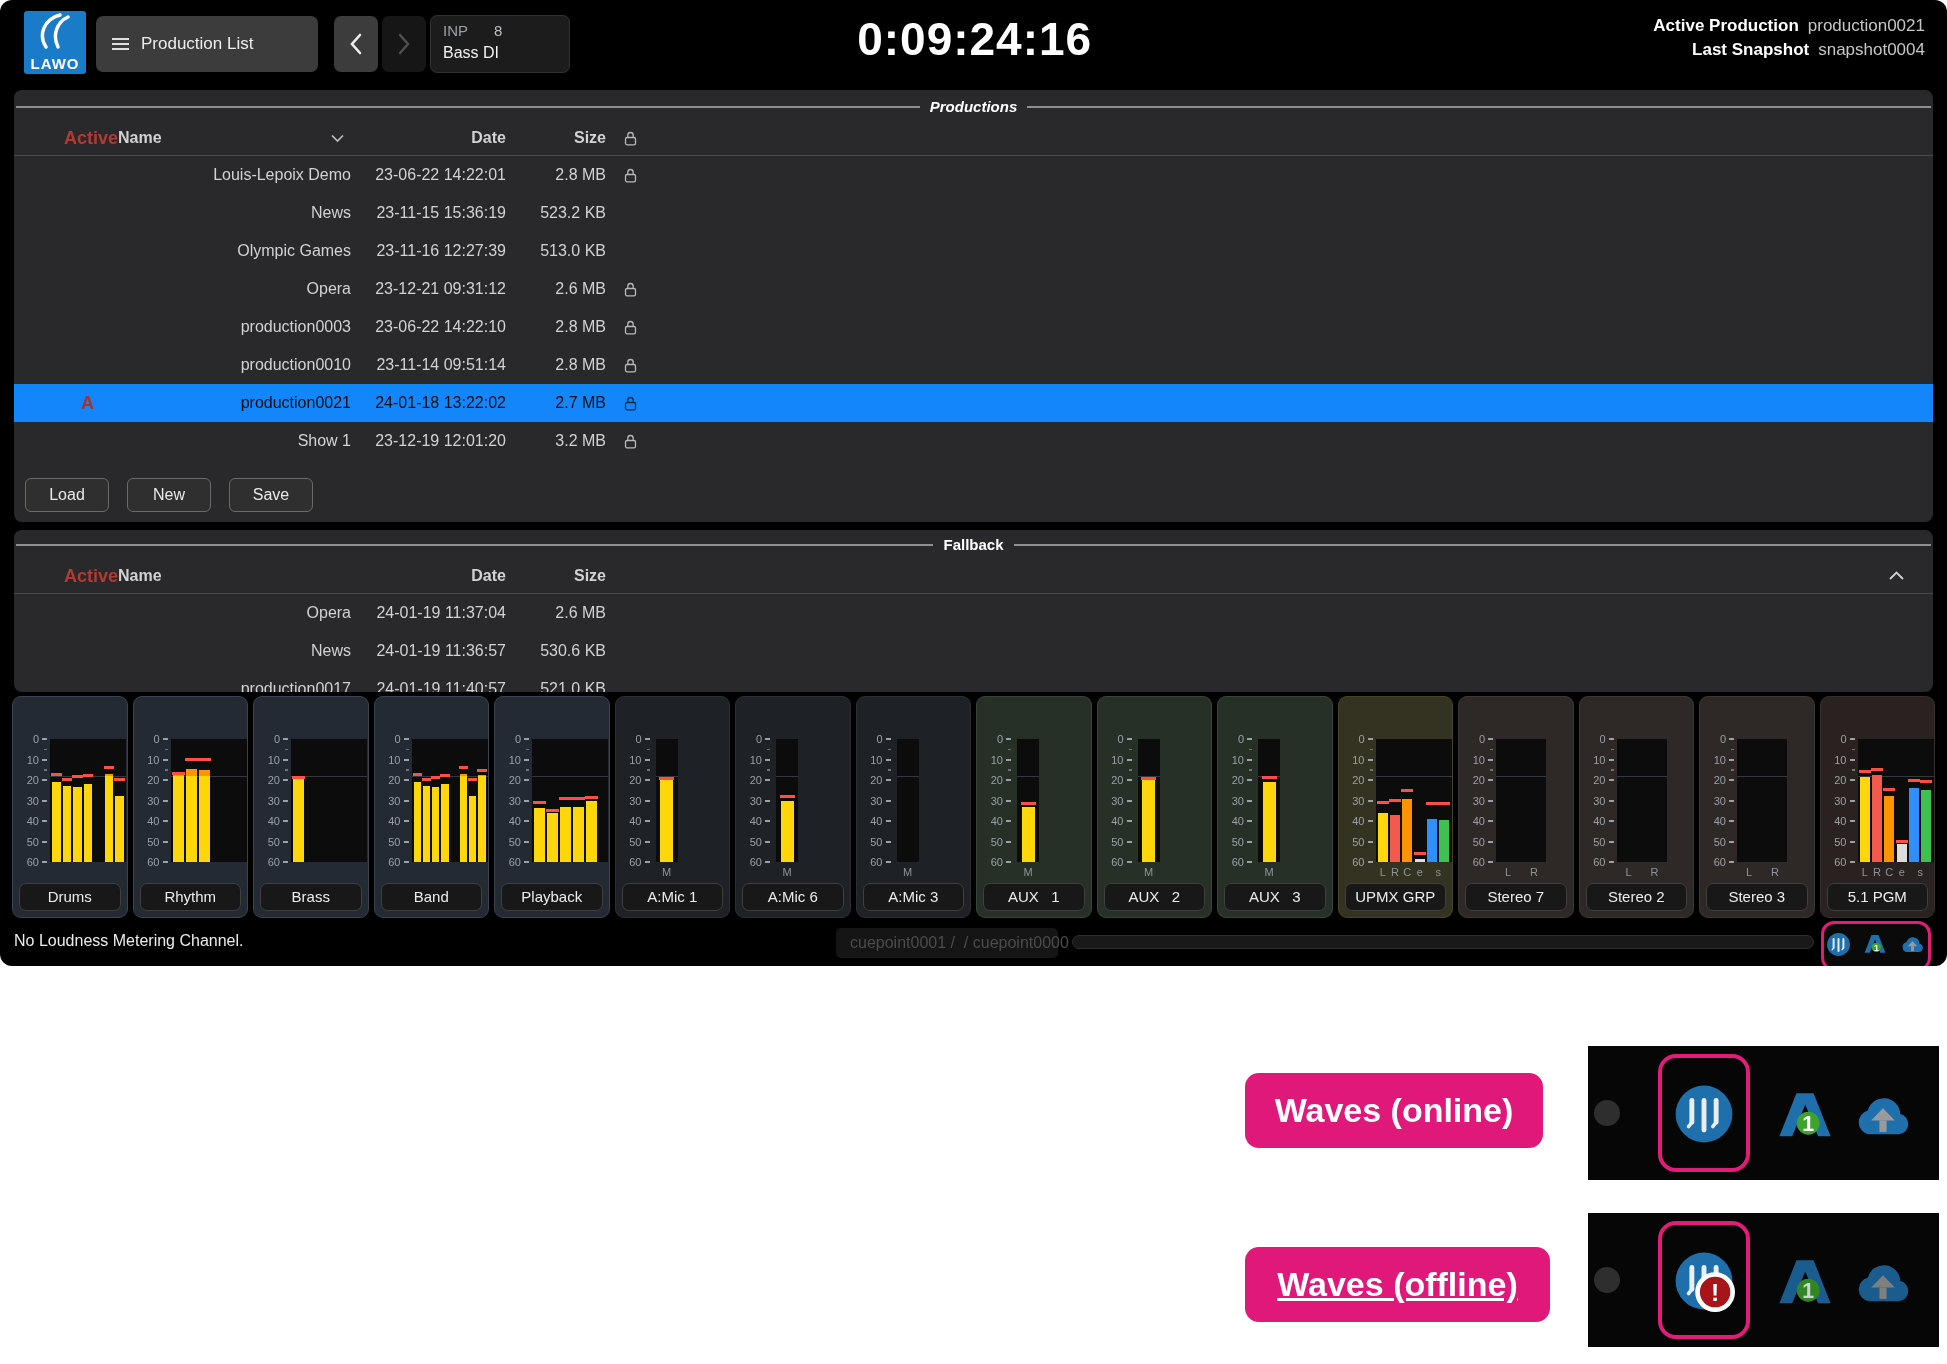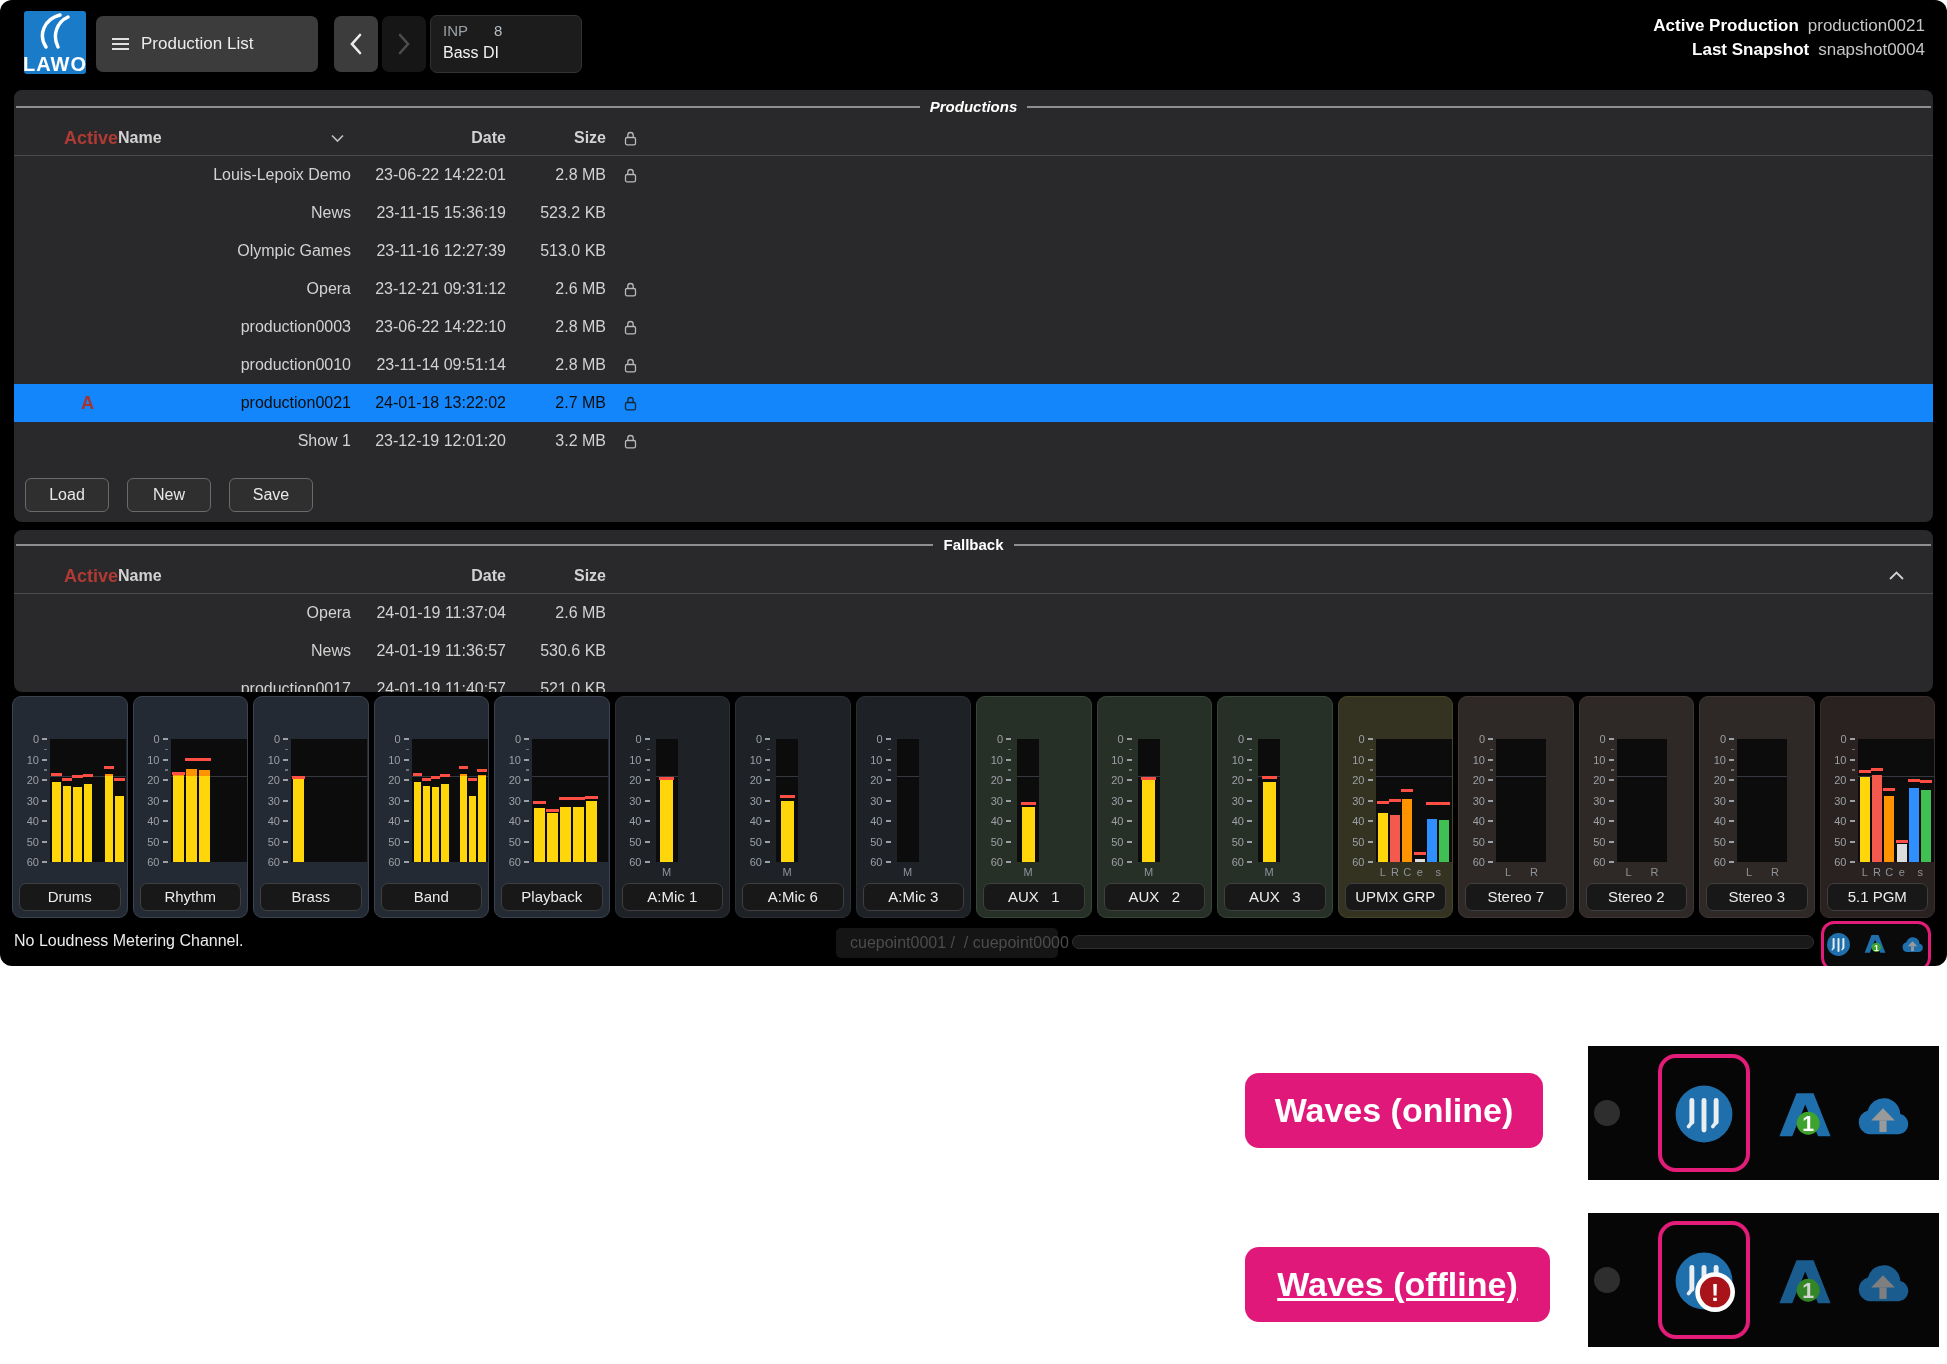--- a/index.html
+++ b/index.html
@@ -3,28 +3,28 @@
 <meta charset="utf-8">
 <style>
   html,body{margin:0;padding:0;background:#ffffff;}
   .page{position:relative;width:1947px;height:1364px;background:#fff;font-family:"Liberation Sans","DejaVu Sans",sans-serif;overflow:hidden;}
   .app{position:absolute;left:0;top:0;width:1947px;height:966px;background:#000;border-radius:12px;overflow:hidden;}
 
   
   .topbar{position:absolute;left:0;top:0;width:100%;height:88px;}
   .logo{position:absolute;left:24px;top:11px;width:62px;height:63px;background:#1a7cc9;border-radius:3px;display:flex;flex-direction:column;align-items:center;justify-content:flex-end;overflow:hidden;}
   .logo svg{position:absolute;top:2px;left:6px;}
-  .logo .logo-text{position:relative;color:#fff;font-weight:bold;font-size:20px;letter-spacing:1px;line-height:20px;}
+  .logo .logo-text{position:relative;color:#fff;font-weight:bold;font-size:15px;letter-spacing:1px;line-height:20px;}
   .plist-btn{position:absolute;left:96px;top:16px;width:222px;height:56px;background:#3c3c3c;border:none;border-radius:7px;display:flex;align-items:center;gap:12px;padding:0 0 0 16px;color:#ececec;font-size:17px;font-family:inherit;cursor:pointer;}
   .burger{display:flex;flex-direction:column;gap:3px;}
   .burger i{display:block;width:17px;height:2px;background:#e0e0e0;}
   .nav-btn{position:absolute;top:16px;width:44px;height:56px;border:none;border-radius:7px;display:flex;align-items:center;justify-content:center;cursor:pointer;}
   .nav-back{left:334px;background:#3c3c3c;}
   .nav-fwd{left:382px;background:#161616;}
-  .inp-box{position:absolute;left:430px;top:15px;width:152px;height:58px;background:#1c1c1c;border:1px solid #323232;border-radius:7px;padding:6px 12px;box-sizing:border-box;}
+  .inp-box{position:absolute;left:430px;top:15px;width:140px;height:58px;background:#1c1c1c;border:1px solid #323232;border-radius:7px;padding:6px 12px;box-sizing:border-box;}
   .inp-line1{display:flex;gap:26px;font-size:15px;color:#9aa0a6;}
   .inp-line1 .inp-num{color:#b9bec4;}
   .inp-line2{margin-top:5px;font-size:16px;color:#f2f2f2;}
   .timecode{position:absolute;left:50%;top:12px;transform:translateX(-49.5%);font-size:46px;font-weight:bold;color:#fff;letter-spacing:1px;}
   .session-info{position:absolute;right:22px;top:14px;text-align:right;font-size:17px;line-height:24px;color:#fff;}
   .session-info .lbl{font-weight:bold;color:#fff;}
   .session-info .val{color:#c6c6c6;margin-left:9px;font-weight:normal;}
 
   
   .panel{position:absolute;left:14px;width:1919px;background:#29292b;border-radius:8px;overflow:hidden;}
@@ -127,20 +127,21 @@
       </button>
 
       <div class="inp-box">
         <div class="inp-line1">
           <span>INP</span>
           <span class="inp-num">8</span>
         </div>
         <div class="inp-line2">Bass DI</div>
       </div>
 
+      <div class="timecode">0:09:24:16</div>
 
       <div class="session-info">
         <div>
           <span class="lbl">Active Production</span><span class="val">production0021</span>
         </div>
         <div>
           <span class="lbl">Last Snapshot</span><span class="val">snapshot0004</span>
         </div>
       </div>
     </div>

